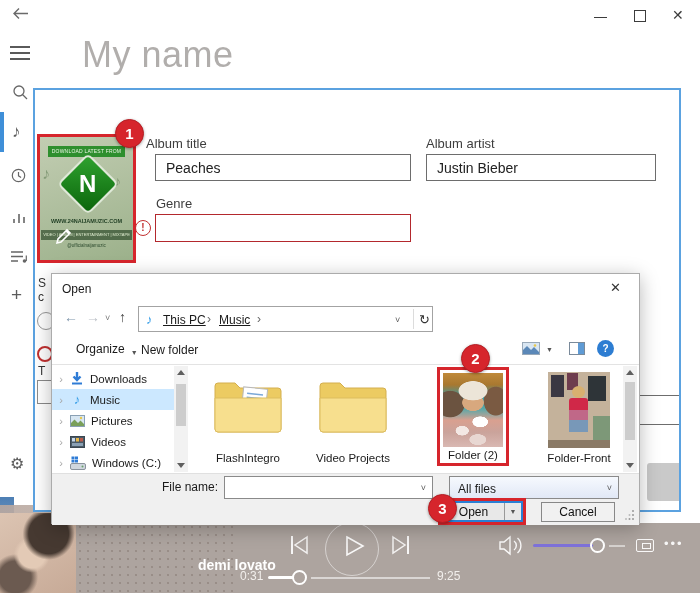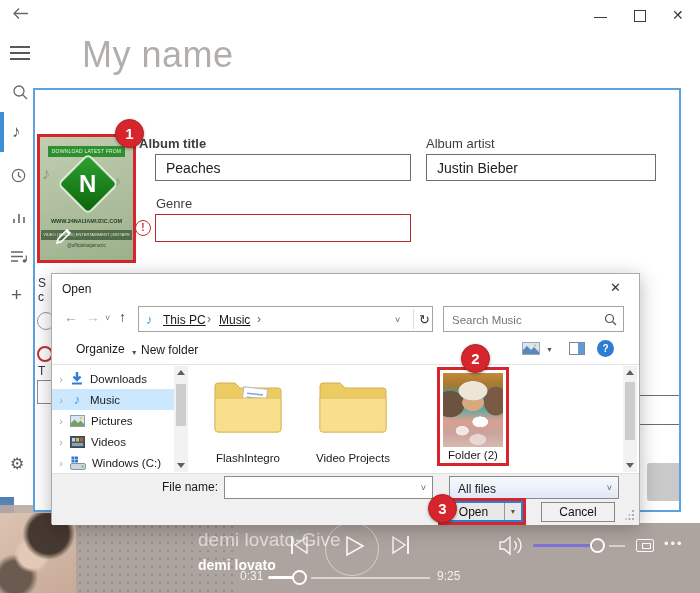--- a/index.html
+++ b/index.html
@@ -120,21 +120,20 @@
 
   <div class="abs player">
     <div class="abs thumb-img" style="left:0;top:-10px;width:76px;height:80px;
          background:
            radial-gradient(circle at 64% 26%, #463931 0 26%, transparent 34%),
            radial-gradient(circle at 42% 52%, #e3cab6 0 22%, transparent 30%),
            radial-gradient(circle at 20% 80%, #6b5a50 0 18%, transparent 26%),
            linear-gradient(150deg,#dcc4b2,#c7aa97);"></div>
     <div class="abs pdots" style="left:76px;top:0;width:160px;height:70px;"></div>
 
-    <div class="abs ptitle" style="left:198px;top:6px;">demi lovato-Give</div>
     <div class="abs partist" style="left:198px;top:34px;">demi lovato</div>
 
     <svg class="abs" style="left:287px;top:11px;" width="24" height="22" viewBox="0 0 24 22">
       <path d="M5 2v18" stroke="rgba(255,255,255,.9)" stroke-width="2"></path>
       <path d="M20 3L8 11l12 8z" fill="none" stroke="rgba(255,255,255,.85)" stroke-width="1.5"></path>
     </svg>
     <div class="abs play-circ" style="left:325px;top:-1px;width:54px;height:54px;"></div>
     <svg class="abs" style="left:343px;top:12px;" width="22" height="22" viewBox="0 0 22 22">
       <path d="M4 2l16 9-16 9z" fill="none" stroke="rgba(255,255,255,.92)" stroke-width="1.6"></path>
     </svg>
@@ -177,21 +176,21 @@
         <div class="abs" style="left:1px;top:93px;width:91px;height:10px;background:rgba(15,45,15,.55);
              color:#dfeccf;font-size:4px;text-align:center;line-height:10px;">VIDEO | ALBUM | ENTERTAINMENT | MIXTAPE</div>
         <div class="abs" style="left:0;top:106px;width:100%;font-size:4.5px;text-align:center;color:#2c4a2e;">@officialnaijamuzic</div>
         <svg class="abs" style="left:13px;top:90px;" width="20" height="20" viewBox="0 0 20 20">
           <path d="M4 16l1-4 9-9 3 3-9 9zM13 4l3 3" fill="none" stroke="#fff" stroke-width="1.6"></path>
         </svg>
       </div>
     </div>
     <div class="abs badge" style="left:80px;top:29px;">1</div>
 
-    <span class="abs flabel" style="left:104px;top:46px;font-weight:bold;">Album title</span>
+    <span class="abs flabel" style="left:111px;top:46px;">Album title</span>
     <input class="abs finput" style="left: 120px; top: 64px; width: 256px; height: 27px;" value="Peaches">
     <span class="abs flabel" style="left:391px;top:46px;">Album artist</span>
     <input class="abs finput" style="left: 391px; top: 64px; width: 230px; height: 27px;" value="Justin Bieber">
     <span class="abs flabel" style="left:121px;top:106px;">Genre</span>
     <input class="abs finput" style="left: 120px; top: 124px; width: 256px; height: 28px; border: 1.5px solid rgb(179, 40, 45);">
     <div class="abs err-circ" style="left:100px;top:130px;">
       <span>!</span>
     </div>
 
     <span class="abs" style="left:3px;top:186px;font-size:12px;color:#333;">S</span>
@@ -218,27 +217,20 @@
       <span class="abs" style="left:7px;top:5px;font-size:13px;color:#3aa0e8;">♪</span>
       <span class="abs crumb" style="left:24px;top:6px;">This PC</span>
       <span class="abs sep-glyph" style="left:68px;top:5px;">›</span>
       <span class="abs crumb" style="left:80px;top:6px;">Music</span>
       <span class="abs sep-glyph" style="left:118px;top:5px;">›</span>
       <span class="abs" style="left:256px;top:8px;font-size:9px;color:#555;">˅</span>
       <div class="abs" style="left:274px;top:2px;width:1px;height:20px;background:#dcdcdc;"></div>
       <span class="abs" style="left:280px;top:5px;font-size:13px;color:#333;">↻</span>
     </div>
 
-    <div class="abs box-outline" style="left:391px;top:32px;width:181px;height:26px;">
-      <input class="abs" style="left: 6px; top: 2px; width: 145px; height: 20px; border: none; outline: none; font-size: 11.5px; font-family: &quot;Liberation Sans&quot;, sans-serif; color: rgb(51, 51, 51); background: transparent;" placeholder="Search Music">
-      <svg class="abs" style="left:160px;top:6px;" width="13" height="13" viewBox="0 0 13 13">
-        <circle cx="5.5" cy="5.5" r="4" fill="none" stroke="#555" stroke-width="1.2"></circle>
-        <path d="M8.5 8.5L12 12" stroke="#555" stroke-width="1.2"></path>
-      </svg>
-    </div>
 
     <div class="abs" style="left:24px;top:68px;display:flex;align-items:flex-end;gap:6px;">
       <span class="toolbtn">Organize</span>
       <span class="caret">▼</span>
     </div>
     <span class="abs toolbtn" style="left:89px;top:69px;">New folder</span>
     <svg class="abs" style="left:470px;top:68px;" width="18" height="13" viewBox="0 0 18 13">
       <rect x="0.5" y="0.5" width="17" height="12" fill="#d9e6f2" stroke="#98a8b8"></rect>
       <path d="M1 8l4-4 4 4 3-3 5 5v2H1z" fill="#5b88b8"></path>
       <circle cx="13" cy="3.5" r="1.3" fill="#e8c84a"></circle>
@@ -332,20 +324,33 @@
              radial-gradient(ellipse 24px 22px at 12% 42%, #6b5340 0 58%, transparent 62%),
              radial-gradient(ellipse 20px 24px at 88% 38%, #7a5a42 0 58%, transparent 62%),
              radial-gradient(ellipse 13px 9px at 62% 66%, #fff 0 58%, transparent 62%),
              radial-gradient(ellipse 11px 8px at 32% 78%, #f3e8e4 0 58%, transparent 62%),
              radial-gradient(ellipse 14px 9px at 58% 90%, #e8d7d2 0 58%, transparent 62%),
              linear-gradient(180deg,#c08a3a 0%,#a87830 16%,#3a98a4 32%,#57a8a8 48%,#d9a090 64%,#caa39b 80%,#d9b8b2 100%);"></div>
       <div class="abs file-label" style="left:0;top:79px;width:66px;">Folder (2)</div>
     </div>
     <div class="abs badge" style="left:409px;top:70px;">2</div>
 
+    <div class="abs" style="left:477px;top:94px;width:100px;height:100px;">
+      <div class="abs thumb-img" style="left:19px;top:4px;width:62px;height:76px;background:#c4b29b;">
+        <div class="abs" style="left:3px;top:3px;width:13px;height:22px;background:#3a3742;"></div>
+        <div class="abs" style="left:19px;top:1px;width:11px;height:17px;background:#6e3c4e;"></div>
+        <div class="abs" style="left:40px;top:4px;width:18px;height:25px;background:#2e3438;"></div>
+        <div class="abs" style="left:24px;top:14px;width:13px;height:12px;border-radius:50%;background:#d8b070;"></div>
+        <div class="abs" style="left:21px;top:26px;width:19px;height:34px;
+             background:linear-gradient(180deg,#d02848 0 35%,#c06888 35% 65%,#7898b8 65%);border-radius:3px 3px 0 0;"></div>
+        <div class="abs" style="left:45px;top:44px;width:17px;height:32px;background:#7d9878;"></div>
+        <div class="abs" style="left:0;bottom:0;width:62px;height:8px;background:#8a7a66;"></div>
+      </div>
+      <div class="abs file-label" style="left:0;top:84px;width:100px;">Folder-Front</div>
+    </div>
 
     <div class="abs scrollcol" style="left:571px;top:92px;width:14px;height:106px;">
       <span class="abs tri-up" style="left:3px;top:4px;"></span>
       <div class="abs thumbbar" style="left:2px;top:16px;height:58px;"></div>
       <span class="abs tri-down" style="left:3px;bottom:4px;"></span>
     </div>
 
     <div class="abs footerband" style="left:0;top:199px;width:587px;height:51px;border-top:1px solid #e0e0e0;"></div>
     <span class="abs od-text" style="left:98px;top:206px;width:68px;text-align:right;">File name:</span>
     <div class="abs combo" style="left:172px;top:202px;width:209px;height:23px;">

